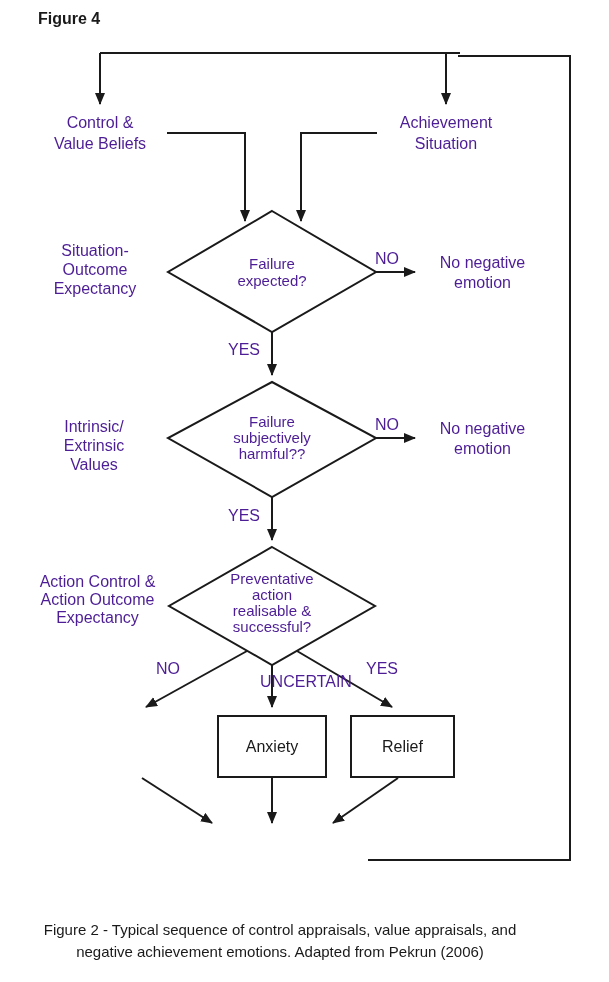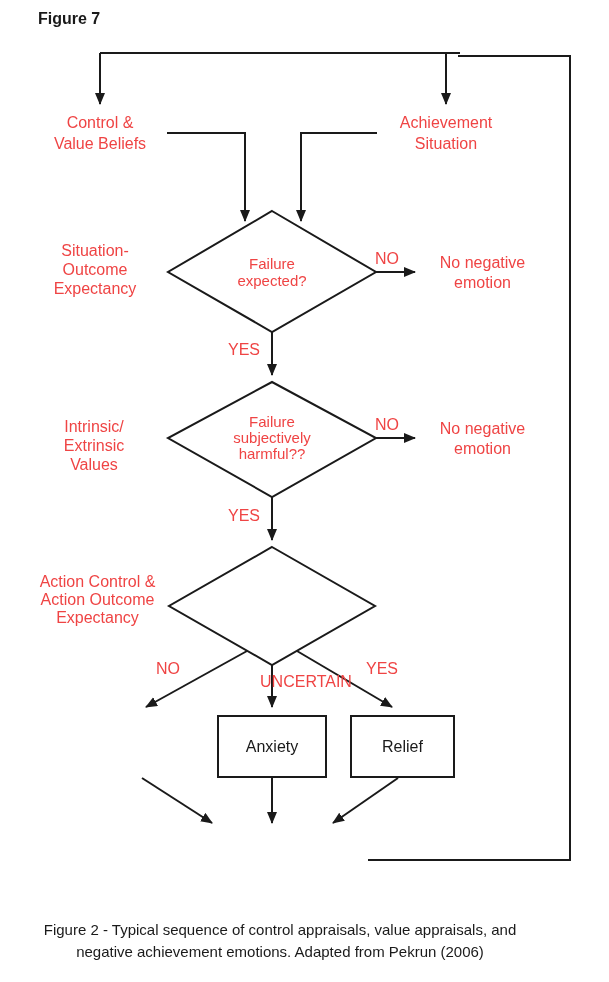--- a/index.html
+++ b/index.html
@@ -2,21 +2,21 @@
 <html><head>
 <meta charset="utf-8">
 <style>
   html,body{margin:0;padding:0;background:#ffffff;}
   #page{
     position:relative;width:609px;height:982px;background:#ffffff;
     font-family:"Liberation Sans",sans-serif;color:#1a1a1a;overflow:hidden;
   }
   .txt{
     position:absolute;text-align:center;white-space:pre-line;
-    font-size:16px;line-height:19px;color:#ef4444;
+    font-size:16px;line-height:19px;color:#4c1d95;
   }
   .figtitle{position:absolute;left:38px;top:10px;font-size:16px;font-weight:bold;}
   .dtext{font-size:15px;line-height:16px;}
   .edge{font-size:16px;line-height:16px;}
   .node-box{
     position:absolute;border:2px solid #1a1a1a;background:#ffffff;
     display:flex;align-items:center;justify-content:center;
     text-align:center;white-space:pre-line;font-size:16px;line-height:21px;
     box-sizing:border-box;
   }
@@ -62,21 +62,21 @@
       <path d="M247,651 L146,707" marker-end="url(#arw)"></path>
       <path d="M272,665 V707" marker-end="url(#arw)"></path>
       <path d="M297,651 L392,707" marker-end="url(#arw)"></path>
 
       <path d="M142,778 L212,823" marker-end="url(#arw)"></path>
       <path d="M272,778 V823" marker-end="url(#arw)"></path>
       <path d="M398,778 L333,823" marker-end="url(#arw)"></path>
     </g>
   </svg>
 
-  <div class="figtitle">Figure 7</div>
+  <div class="figtitle">Figure 4</div>
 
   <div class="txt" style="left:30px;top:112px;width:140px;line-height:21px;">Control &amp;
 Value Beliefs</div>
   <div class="txt" style="left:376px;top:112px;width:140px;line-height:21px;">Achievement
 Situation</div>
 
   <div class="txt" style="left:25px;top:241px;width:140px;">Situation-
 Outcome
 Expectancy</div>
   <div class="txt" style="left:24px;top:417px;width:140px;">Intrinsic/
@@ -84,20 +84,24 @@
 Values</div>
   <div class="txt" style="left:25px;top:573px;width:145px;line-height:18px;text-align:center;">Action Control &amp;
 Action Outcome
 Expectancy</div>
 
   <div class="txt dtext" style="left:202px;top:255px;width:140px;line-height:17px;">Failure
 expected?</div>
   <div class="txt dtext" style="left:202px;top:414px;width:140px;">Failure
 subjectively
 harmful??</div>
+  <div class="txt dtext" style="left:202px;top:571px;width:140px;">Preventative
+action
+realisable &amp;
+successful?</div>
 
   <div class="txt" style="left:430px;top:253px;width:105px;line-height:20px;">No negative
 emotion</div>
   <div class="txt" style="left:430px;top:419px;width:105px;line-height:20px;">No negative
 emotion</div>
 
   <div class="txt edge" style="left:371px;top:251px;width:32px;">NO</div>
   <div class="txt edge" style="left:224px;top:342px;width:40px;">YES</div>
   <div class="txt edge" style="left:371px;top:417px;width:32px;">NO</div>
   <div class="txt edge" style="left:224px;top:508px;width:40px;">YES</div>

